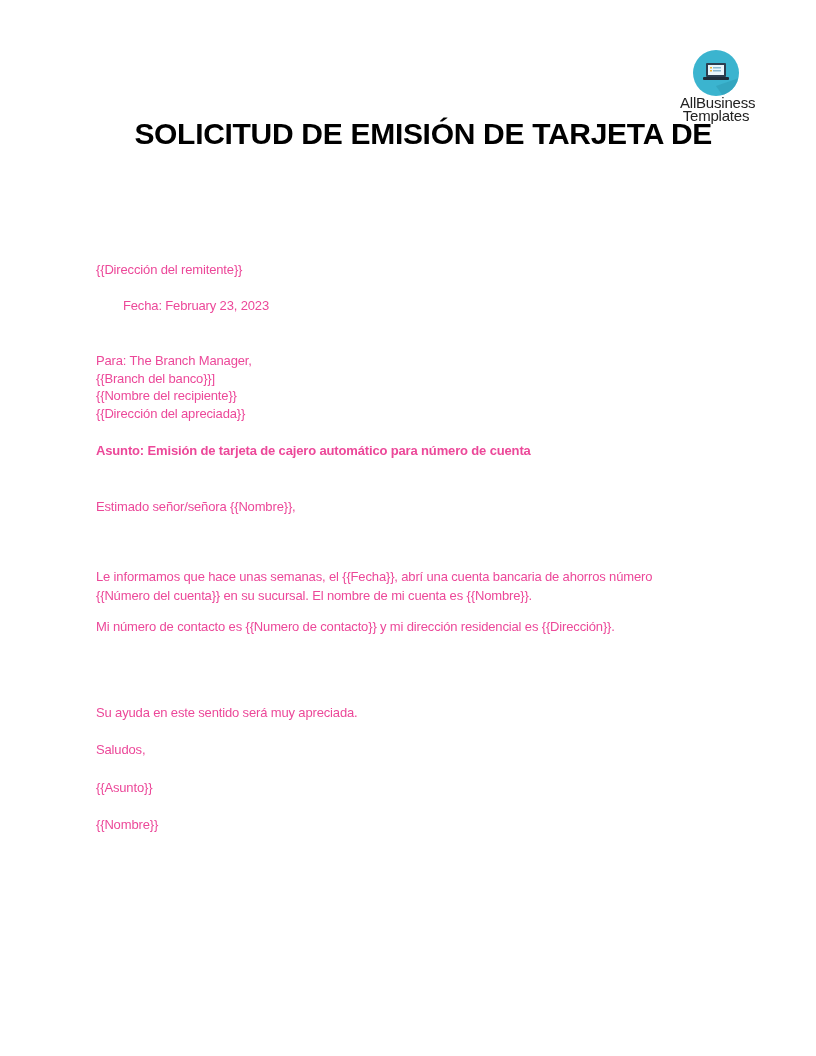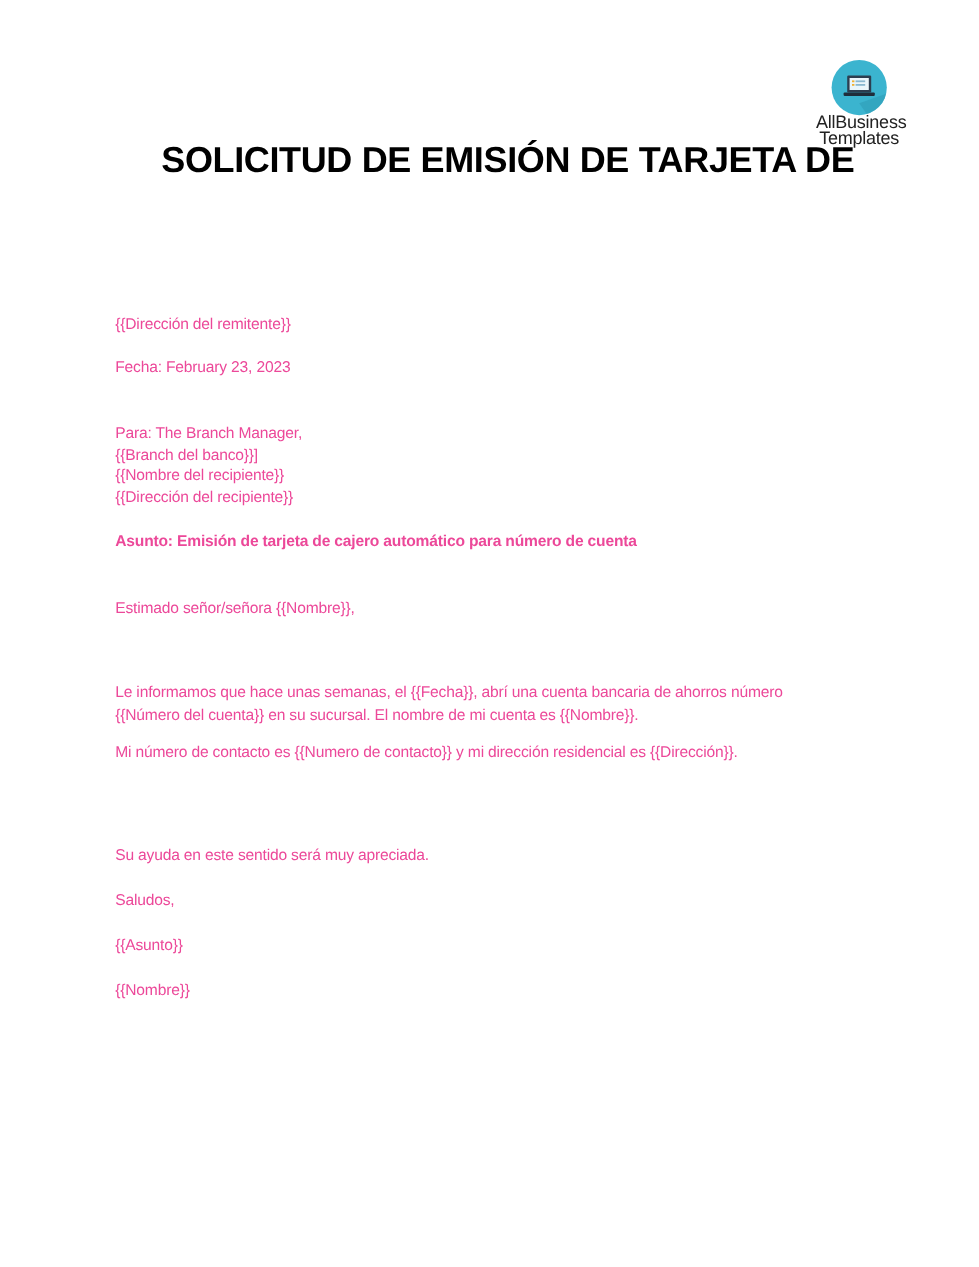--- a/index.html
+++ b/index.html
@@ -50,27 +50,27 @@
   </div>
   <div class="logo-text">AllBusiness</div>
   <div class="logo-text">Templates</div>
 </div>
 
 <div class="title">
   <div>SOLICITUD DE EMISIÓN DE TARJETA DE</div>
 </div>
 
 <div class="body-text" style="top:261px;">{{Dirección del remitente}}</div>
-<div class="body-text" style="top:297px;">Fecha: February 23, 2023</div>
+<div class="body-text" style="top:297px;margin-left:27px;">Fecha: February 23, 2023</div>
 
 <div class="body-text" style="top:352px; line-height:17.5px;">
   <div>Para: The Branch Manager,</div>
   <div>{{Branch del banco}}]</div>
   <div>{{Nombre del recipiente}}</div>
-  <div>{{Dirección del recipiente}}</div>
+  <div>{{Dirección del apreciada}}</div>
 </div>
 
 <div class="body-text bold" style="top:442px;">Asunto:  Emisión de tarjeta de cajero automático para número de cuenta</div>
 
 <div class="body-text" style="top:498px;">Estimado señor/señora {{Nombre}},</div>
 
 <div class="body-text" style="top:567px; line-height:19px;">
   <div>Le informamos que hace unas semanas, el {{Fecha}}, abrí una cuenta bancaria de ahorros número</div>
   <div>{{Número del cuenta}} en su sucursal. El nombre de mi cuenta es {{Nombre}}.</div>
 </div>

